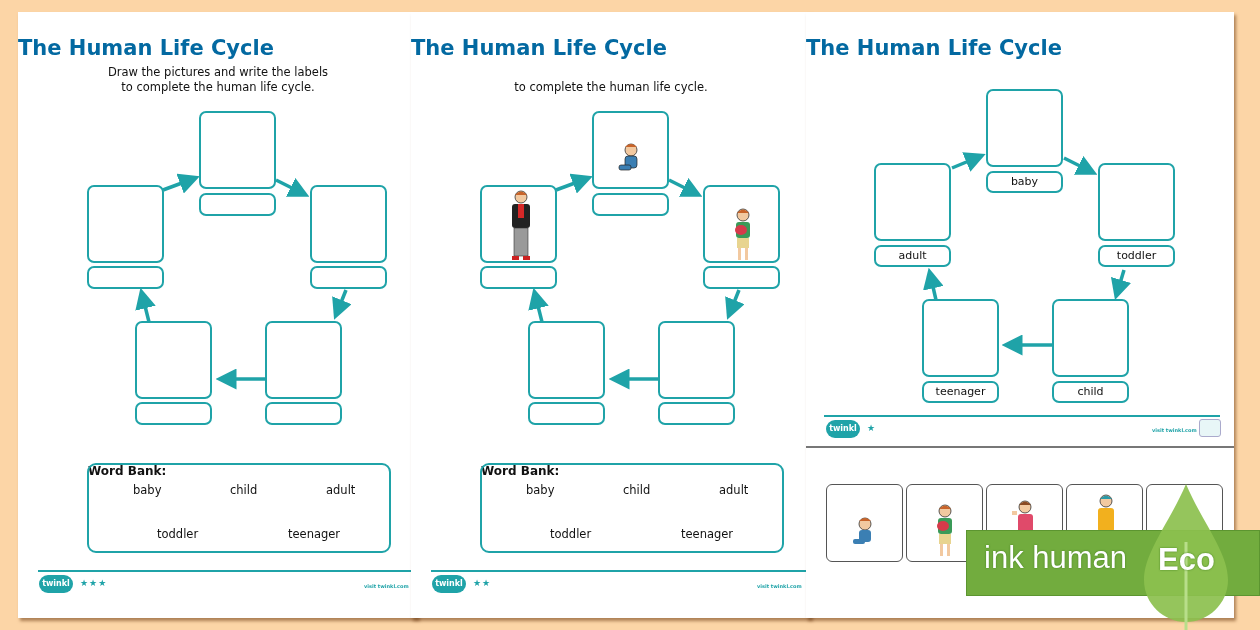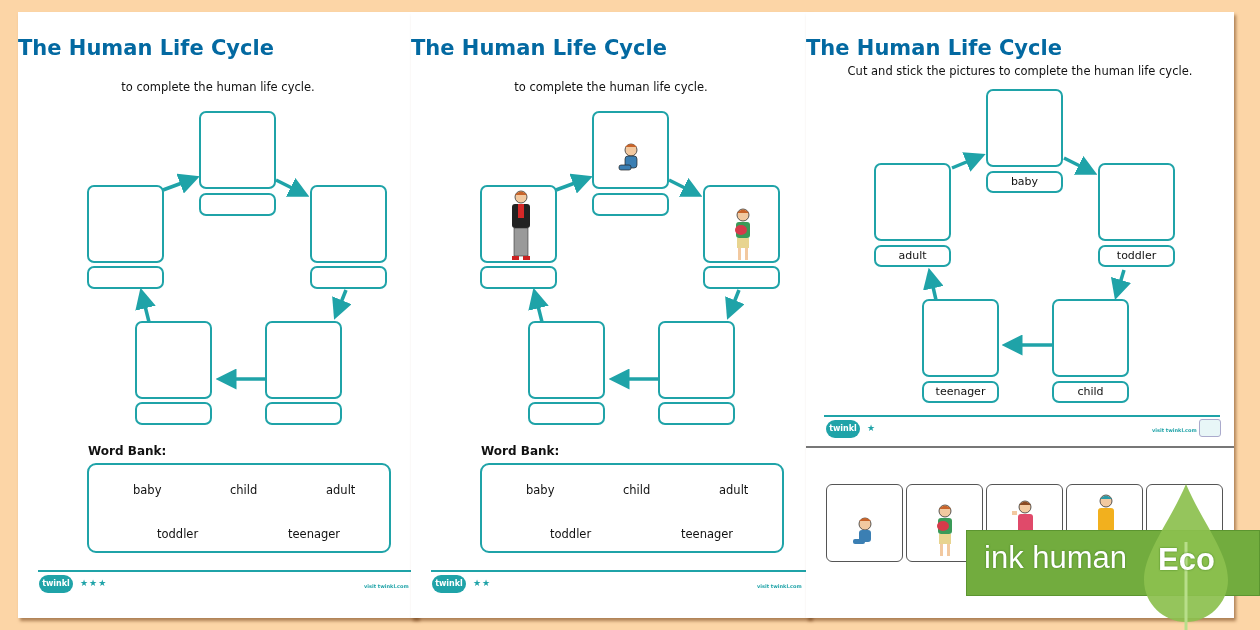--- a/index.html
+++ b/index.html
@@ -7,39 +7,40 @@
   body { background: #fcd5a6; font-family: "DejaVu Sans", sans-serif; position: relative; }
   .sheet { position: absolute; background: #fff; box-shadow: 2px 3px 3px rgba(110,60,20,0.55); }
   .s1 { left: 18px; top: 12px; width: 400px; height: 606px; }
   .s2 { left: 411px; top: 12px; width: 400px; height: 606px; }
   .s3 { left: 806px; top: 12px; width: 428px; height: 606px; }
   .title { position: absolute; left: 0; right: 0; text-align: left; color: #0369a1; font-weight: bold; font-size: 21px; }
   .sub { position: absolute; left: 0; right: 0; text-align: center; color: #111; font-size: 11.5px; line-height: 15px; }
   .box { position: absolute; border: 2px solid #1fa3a8; border-radius: 7px; background: #fff; }
   .lbl { position: absolute; border: 2px solid #1fa3a8; border-radius: 7px; background: #fff; font-size: 11px; text-align: center; color: #111; }
   svg.arrows { position: absolute; left: 0; top: 0; pointer-events: none; }
-  .wb-title { position: absolute; font-weight: bold; font-size: 12px; color: #111; }
+  .wb-title { position: absolute; font-weight: bold; font-size: 12px; color: #111; margin-top: 20px; }
   .wb { position: absolute; border: 2px solid #1fa3a8; border-radius: 9px; }
   .wb span { position: absolute; font-size: 11.5px; color: #111; }
   .footline { position: absolute; height: 2px; background: #1fa3a8; }
   .logo { position: absolute; width: 34px; height: 18px; background: #1fa3a8; border-radius: 10px; color: #fff; font-size: 8px; font-weight: bold; text-align: center; line-height: 18px; }
   .stars { position: absolute; color: #1fa3a8; font-size: 9px; letter-spacing: 1px; }
   .visit { position: absolute; color: #1fa3a8; font-size: 5px; font-weight: bold; }
   .fig { position: absolute; }
   .cards { position: absolute; left: 20px; top: 472px; }
   .card { position: absolute; width: 77px; height: 78px; border: 1.5px solid #555; border-radius: 6px; background: #fff; }
   .eco-bar { position: absolute; left: 966px; top: 530px; width: 294px; height: 66px; background: #72ac3e; border: 1px solid #5c9530; }
   .eco-text { position: absolute; left: 984px; top: 540px; color: #fff; font-size: 31px; font-family: "Liberation Sans", sans-serif; text-shadow: 0 0 2px #3f7a1d; }
   .eco-label { position: absolute; left: 1158px; top: 542px; color: #fff; font-size: 31px; font-weight: bold; font-family: "Liberation Sans", sans-serif; text-shadow: 0 0 2px #3f7a1d; }
 </style>
 </head>
 <body>
 
 <div class="sheet s1">
   <div class="title" style="top:24px">The Human Life Cycle</div>
+  <div class="sub" style="top:53px">Draw the pictures and write the labels</div>
   <div class="sub" style="top:68px">to complete the human life cycle.</div>
 
   <svg class="arrows" width="400" height="420">
     <defs>
         <marker id="ah1" markerWidth="6" markerHeight="6" refX="3" refY="3" orient="auto">
           <path d="M0,0 L6,3 L0,6 Z" fill="#1fa3a8"></path>
         </marker>
       </defs>
     <g stroke="#1fa3a8" stroke-width="3.5" fill="none" marker-end="url(#ah1)">
       <line x1="145" y1="178" x2="172" y2="168"></line>
@@ -141,21 +142,20 @@
     <span style="left:199px;top:62px">teenager</span>
   </div>
   <div class="footline" style="left:20px;top:558px;width:380px"></div>
   <div class="logo" style="left:21px;top:563px">twinkl</div>
   <div class="stars" style="left:62px;top:566px">★★</div>
   <div class="visit" style="left:346px;top:571px">visit twinkl.com</div>
 </div>
 
 <div class="sheet s3">
   <div class="title" style="top:24px">The Human Life Cycle</div>
-  <div class="sub" style="top:52px">Cut and stick the pictures to complete the human life cycle.</div>
 
   <svg class="arrows" width="428" height="400">
     <defs>
         <marker id="ah3" markerWidth="6" markerHeight="6" refX="3" refY="3" orient="auto">
           <path d="M0,0 L6,3 L0,6 Z" fill="#1fa3a8"></path>
         </marker>
       </defs>
     <g stroke="#1fa3a8" stroke-width="3.5" fill="none" marker-end="url(#ah3)">
       <line x1="146" y1="156" x2="170" y2="146"></line>
       <line x1="258" y1="146" x2="282" y2="158"></line>

